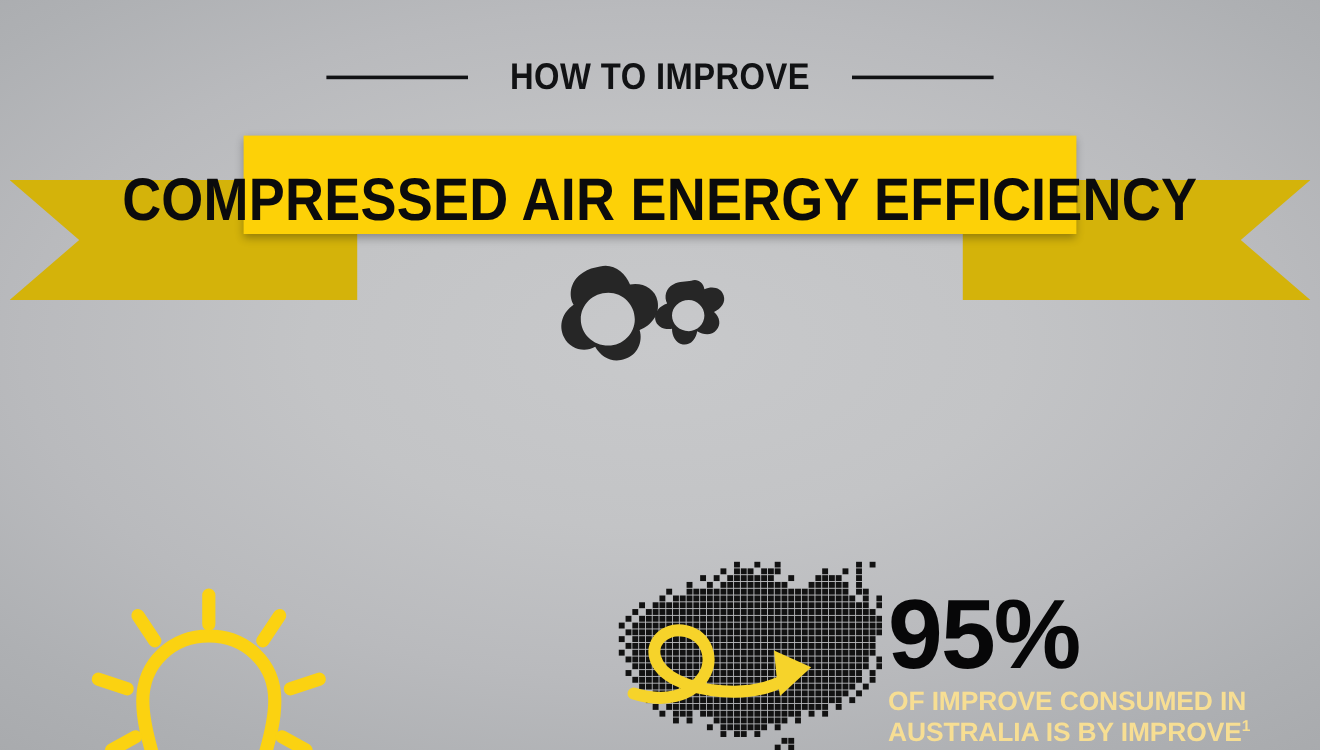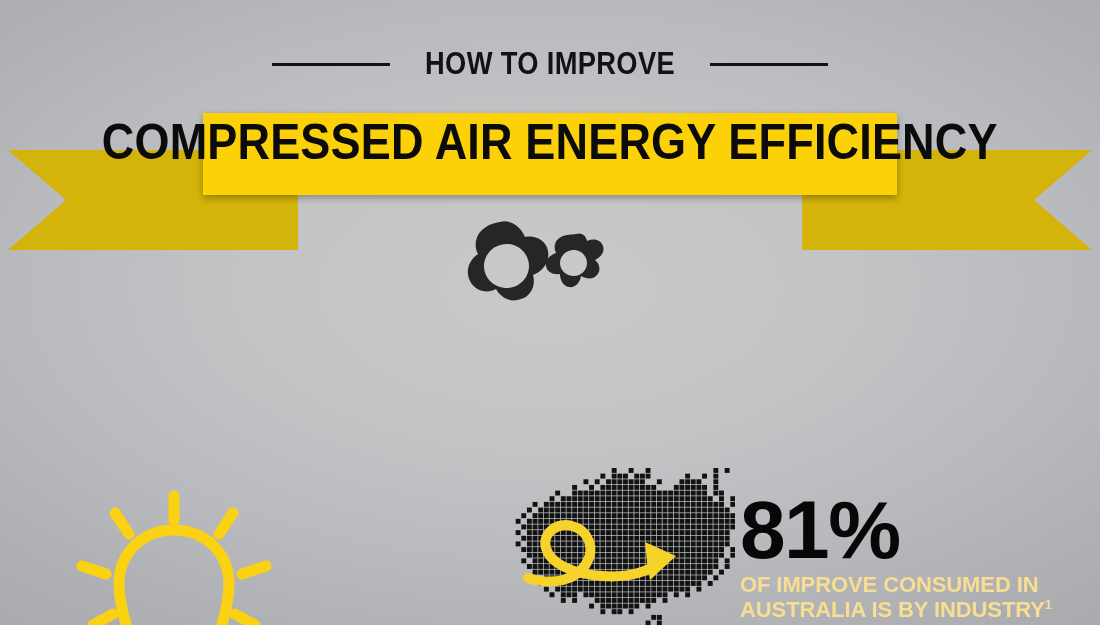--- a/index.html
+++ b/index.html
@@ -88,21 +88,21 @@
   }
   #banner {
     position: absolute;
     left: 203px;
     right: 203px;
     top: -37px;
     height: 82px;
     background: #fdd107;
     box-shadow: 0 3px 7px rgba(0,0,0,0.30);
     display: flex;
-    align-items: flex-start;
+    align-items: flex-end;
     justify-content: center;
   }
   #banner-title {
     font-family: "Liberation Sans Narrow", "Liberation Sans", sans-serif;
     font-size: 50px;
     font-weight: bold;
     color: #0b0b0c;
     letter-spacing: 0.2px;
     white-space: nowrap;
     transform: scaleX(0.90);
@@ -1001,20 +1001,20 @@
           C 86 80 78 62 62 58
           C 46 54 32 66 36 80
           C 40 95 62 106 92 108
           C 118 110 140 104 152 92"></path>
       </g>
       <path fill="#f6d32a" d="M 135 74 L 166 88 L 140 112 L 137 94 Z"></path>
     </svg>
   </div>
 
   <div id="stat-block">
-    <div id="stat-value">81%</div>
+    <div id="stat-value">95%</div>
     <div id="stat-caption">
       <span>OF IMPROVE CONSUMED IN</span><br>
-      <span>AUSTRALIA IS BY INDUSTRY</span><span class="sup">1</span>
+      <span>AUSTRALIA IS BY IMPROVE</span><span class="sup">1</span>
     </div>
   </div>
 
 </div>
 
 </body></html>

